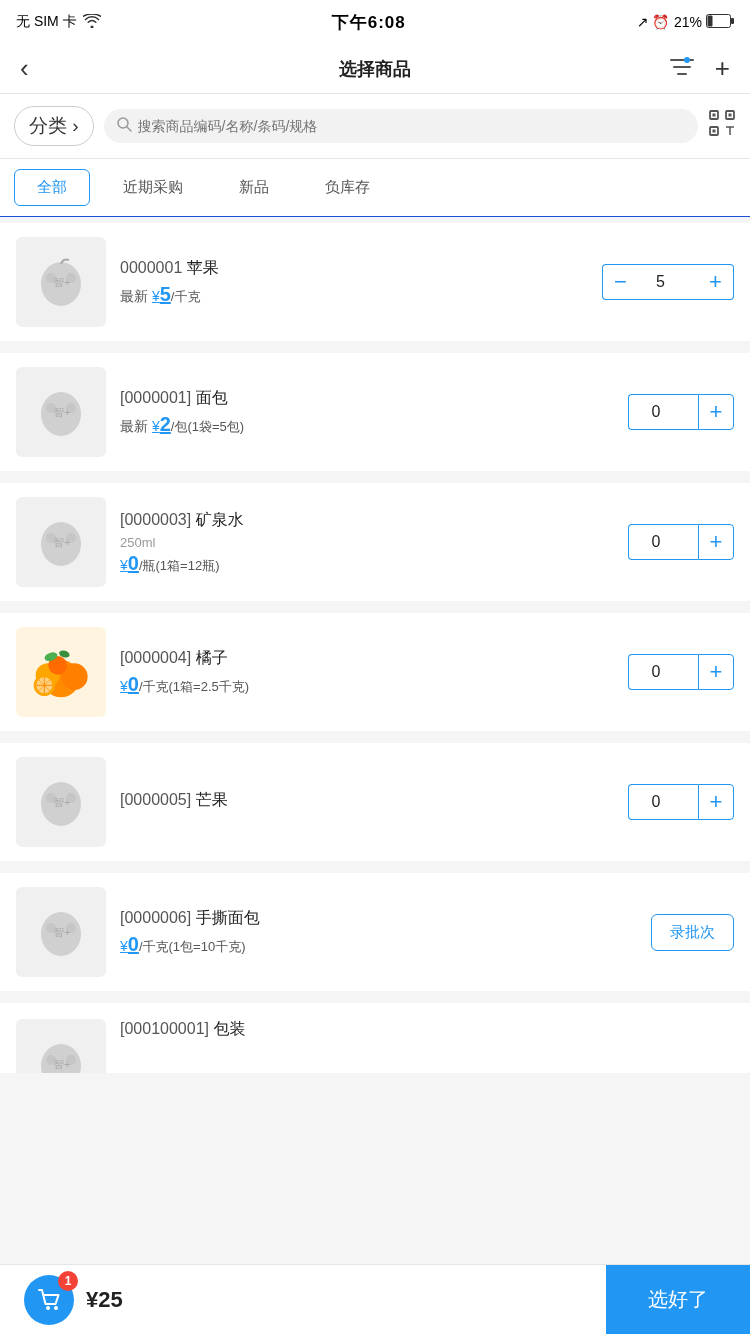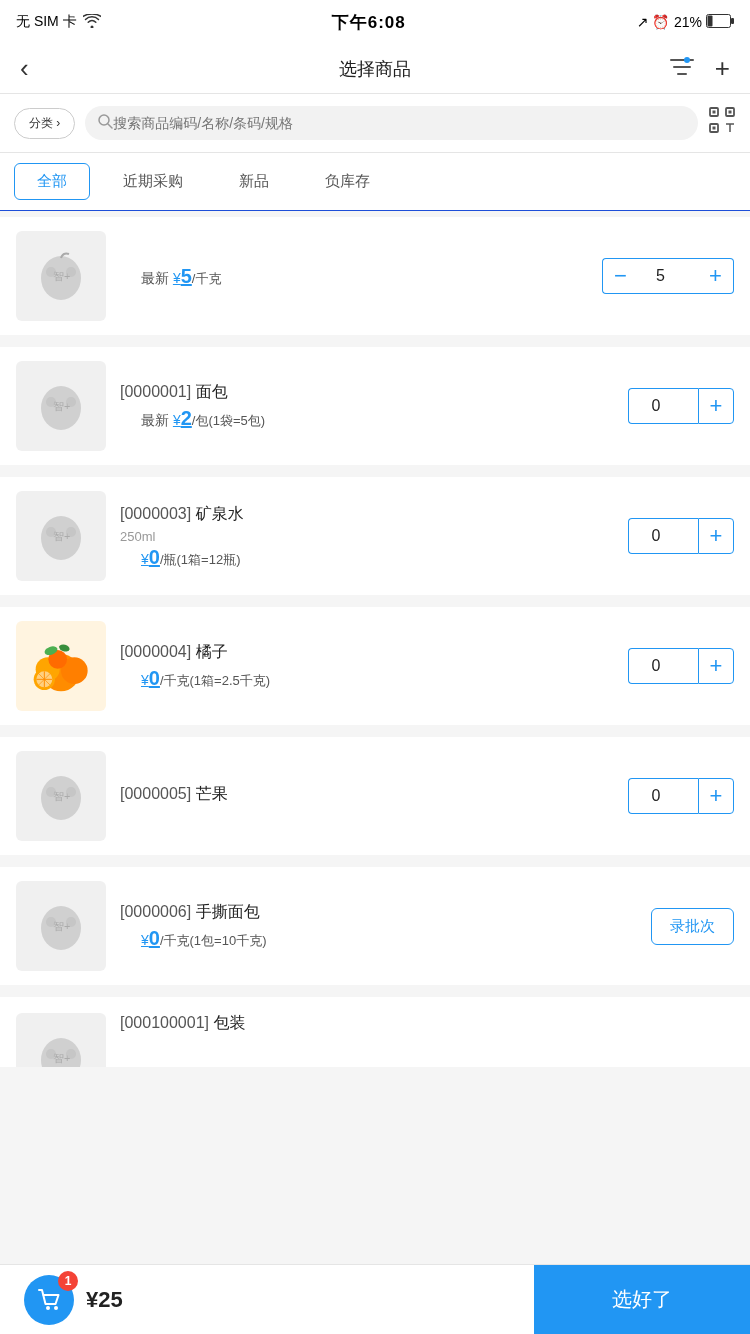--- a/index.html
+++ b/index.html
@@ -32,21 +32,21 @@
       height: 50px;
       background: #fff;
       display: flex;
       align-items: center;
       justify-content: space-between;
       padding: 0 20px;
       border-bottom: 1px solid #e5e5e5;
     }
     .nav-title {
       font-size: 18px;
-      font-weight: 400;
+      font-weight: 700;
       color: #222;
       position: absolute;
       left: 50%;
       transform: translateX(-50%);
     }
     .nav-left, .nav-right {
       display: flex; align-items: center; gap: 20px; z-index: 1;
     }
     .nav-icon {
       font-size: 20px; color: #555; cursor: pointer;
@@ -58,33 +58,34 @@
       padding: 12px 14px;
       display: flex;
       align-items: center;
       gap: 10px;
       border-bottom: 1px solid #e5e5e5;
     }
     .category-btn {
       border: 1px solid #ccc;
       border-radius: 20px;
       padding: 6px 14px;
-      font-size: 12px;
+      font-size: 19px;
       color: #333;
       background: #fff;
       white-space: nowrap;
       cursor: pointer;
     }
     .search-box {
       flex: 1;
       display: flex;
       align-items: center;
       background: #f2f2f2;
       border-radius: 20px;
       padding: 7px 12px;
+      gap: 6px;
     }
     .search-box input {
       border: none;
       background: transparent;
       font-size: 14px;
       color: #999;
       outline: none;
       flex: 1;
     }
     .scan-icon {
@@ -152,21 +153,20 @@
       margin-bottom: 4px;
     }
     .product-spec {
       font-size: 13px;
       color: #999;
       margin-bottom: 2px;
     }
     .product-price {
       font-size: 14px;
       color: #555;
-      margin-left: 21px;
     }
     .price-num {
       color: #2196F3;
       font-size: 20px;
       font-weight: bold;
       text-decoration: underline;
       text-decoration-color: #2196F3;
     }
     .price-unit {
       font-size: 13px;
@@ -284,21 +284,21 @@
       display: flex; align-items: center; justify-content: center;
       font-weight: bold;
     }
     .total-price {
       font-size: 22px;
       font-weight: bold;
       color: #222;
     }
     .confirm-btn {
       height: 70px;
-      width: 216px;
+      width: 144px;
       background: #2196F3;
       color: #fff;
       font-size: 20px;
       font-weight: 500;
       border: none;
       cursor: pointer;
       display: flex; align-items: center; justify-content: center;
     }
 
     
@@ -401,20 +401,24 @@
     <div class="product-img">
       <svg viewBox="0 0 60 60" fill="none">
         <ellipse cx="30" cy="32" rx="20" ry="22" fill="#d0d0d0"></ellipse>
         <path d="M30 12 Q32 6 38 8" stroke="#aaa" stroke-width="2" fill="none"></path>
         <text x="22" y="34" font-size="11" fill="#aaa">智+</text>
         <circle cx="20" cy="26" r="5" fill="#bbb" opacity="0.5"></circle>
         <circle cx="40" cy="26" r="5" fill="#bbb" opacity="0.5"></circle>
       </svg>
     </div>
     <div class="product-info">
+      <div class="product-name">
+        <span style="color:#555;">0000001</span>
+        <span>苹果</span>
+      </div>
       <div class="product-price">
         <span>最新</span>
         <span class="yen-symbol">¥</span><span class="price-num">5</span><span class="price-unit">/千克</span>
       </div>
     </div>
     <div class="qty-control">
       <button class="qty-btn minus">−</button>
       <input class="qty-input" type="number" value="5" style="">
       <button class="qty-btn plus">+</button>
     </div>

